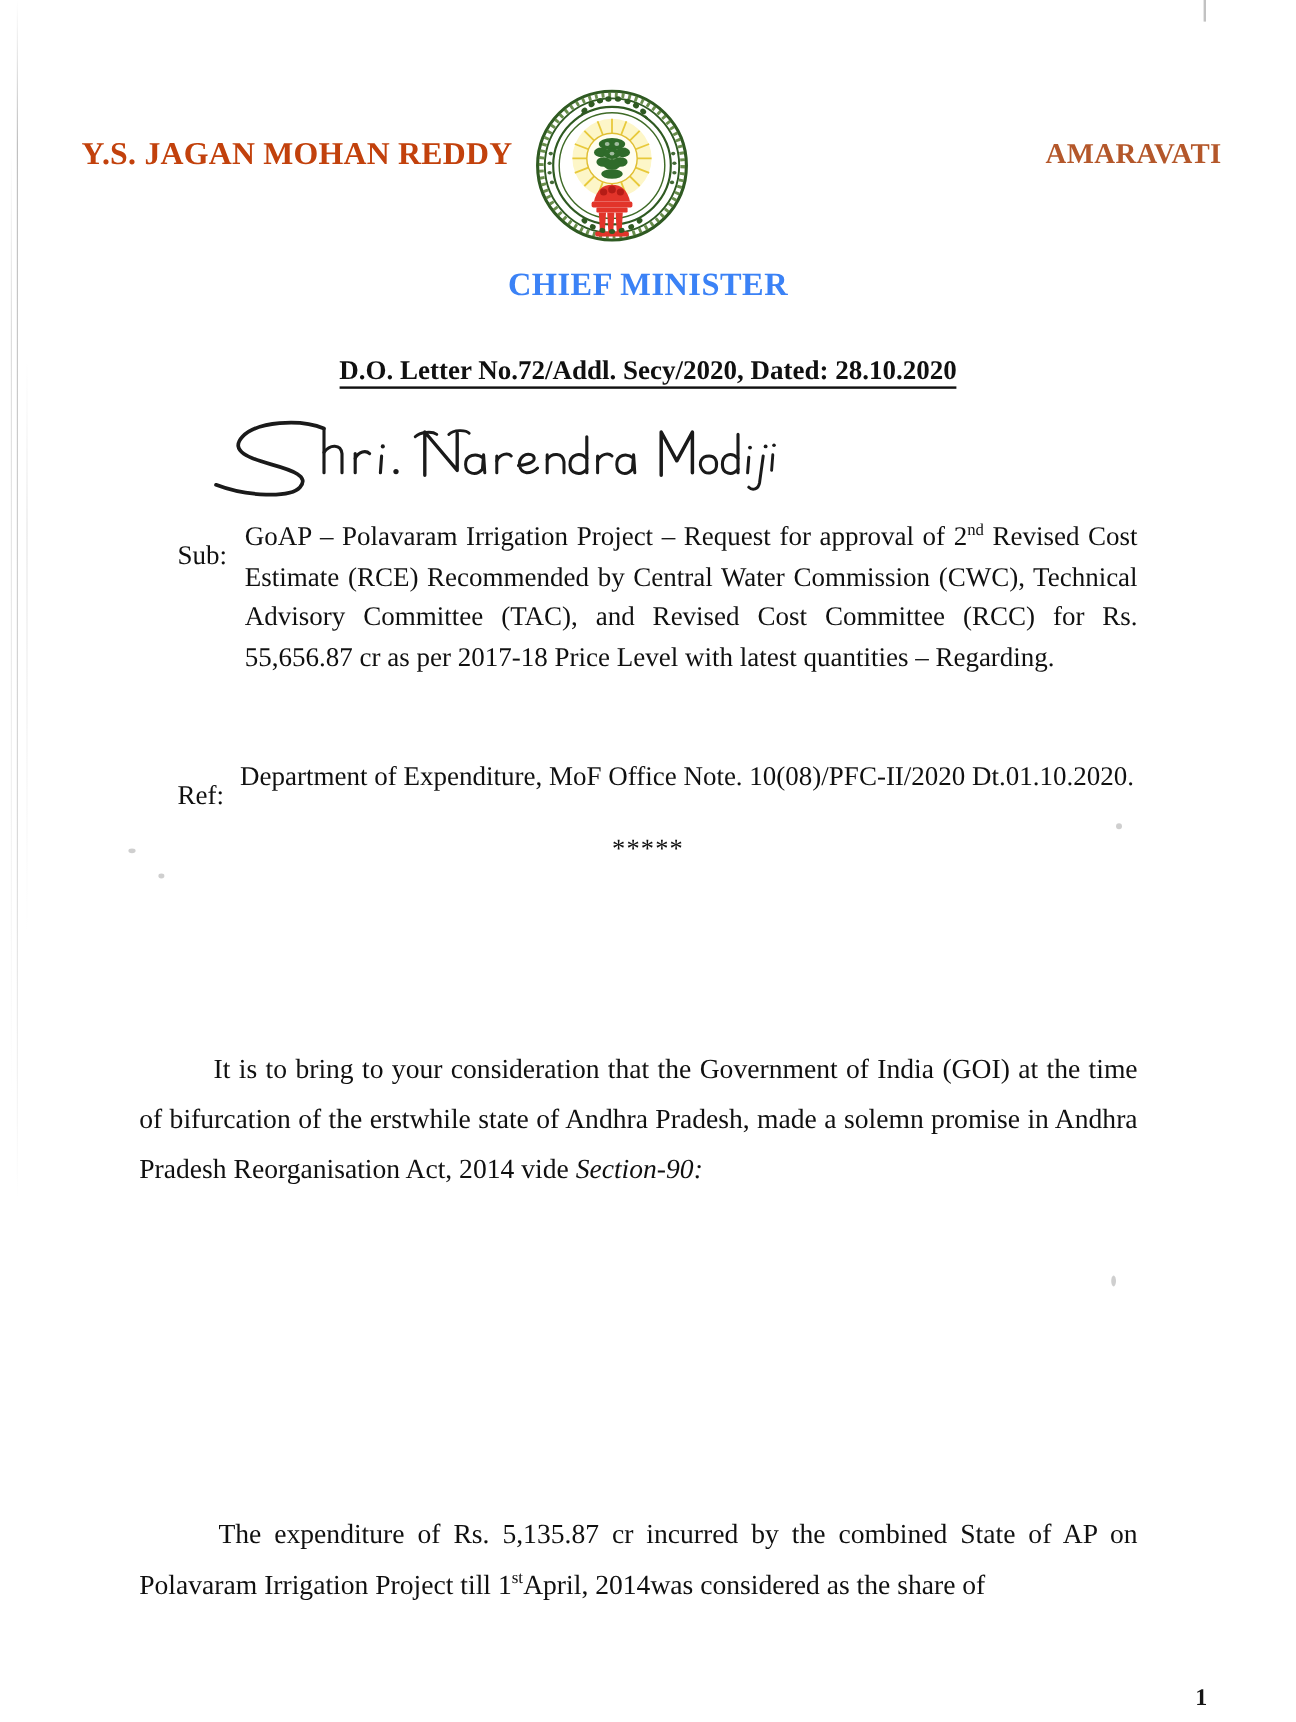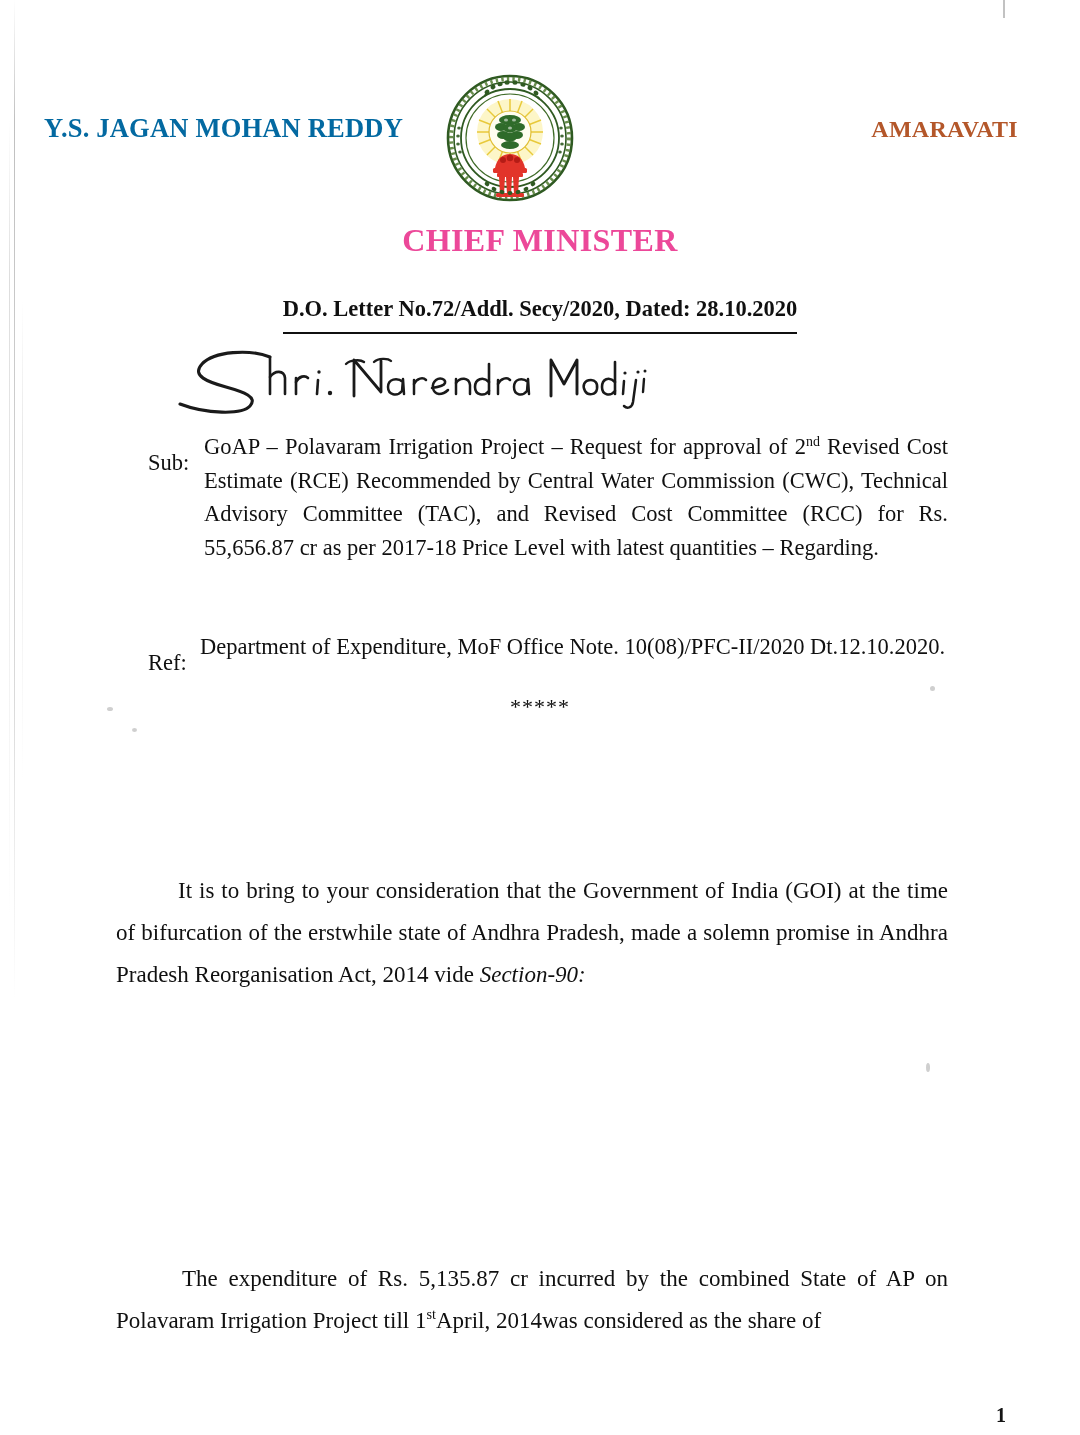--- a/index.html
+++ b/index.html
@@ -44,25 +44,25 @@
   }
   .speck {
     position: absolute;
     background: rgba(160,160,160,0.5);
     border-radius: 50%;
   }
 
   
   .hdr-name {
     position: absolute;
-    left: 44px; top: 113px;
+    left: 68px; top: 113px;
     font-weight: bold;
     font-size: 26.5px;
     letter-spacing: 0.2px;
-    color: #0369a1;
+    color: #c2410c;
     white-space: nowrap;
   }
   .hdr-city {
     position: absolute;
     right: 62px; top: 116px;
     font-weight: bold;
     font-size: 24px;
     letter-spacing: 0.3px;
     color: #b4572a;
     white-space: nowrap;
@@ -74,44 +74,44 @@
     left: 443px; top: 62px;
     width: 134px; height: 152px;
   }
   .emblem svg { display: block; width: 100%; height: 100%; }
 
   .title-cm {
     position: absolute;
     left: 0; right: 0; top: 222px;
     text-align: center;
     font-weight: bold;
-    font-size: 32px;
+    font-size: 27px;
     letter-spacing: 0.4px;
-    color: #ec4899;
+    color: #3b82f6;
   }
   .title-state {
     position: absolute;
     left: 0; right: 0; top: 253px;
     text-align: center;
     font-size: 25px;
     letter-spacing: 1.2px;
     color: #c7845c;
   }
 
   .do-line {
     position: absolute;
     left: 0; right: 0; top: 296px;
     text-align: center;
     font-weight: bold;
     font-size: 22.5px;
     color: #101010;
   }
   .do-line span {
     border-bottom: 2px solid #101010;
-    padding-bottom: 11px;
+    padding-bottom: 1px;
   }
 
   
   .handwriting {
     position: absolute;
     left: 178px; top: 344px;
     width: 470px; height: 72px;
   }
   .handwriting svg { display:block; width:100%; height:100%; }
 
@@ -391,21 +391,21 @@
     </svg>
   </div>
 
   <div class="block" id="sub-block">
     <span class="lbl">Sub:</span>
     <span class="bodytext"><span>GoAP – Polavaram Irrigation Project – Request for approval of 2</span><sup>nd</sup><span> Revised Cost Estimate (RCE) Recommended by Central Water Commission (CWC), Technical Advisory Committee (TAC), and Revised Cost Committee (RCC) for Rs. 55,656.87 cr as per 2017-18 Price Level with latest quantities – Regarding.</span></span>
   </div>
 
   <div class="block" id="ref-block">
     <span class="lbl">Ref:</span>
-    <span class="bodytext">Department of Expenditure, MoF Office Note. 10(08)/PFC-II/2020 Dt.12.10.2020.</span>
+    <span class="bodytext">Department of Expenditure, MoF Office Note. 10(08)/PFC-II/2020 Dt.01.10.2020.</span>
   </div>
 
   <div class="stars">*****</div>
 
 
   <div class="para" id="para-2"><span>It is to bring to your consideration that the Government of India (GOI) at the time of bifurcation of the erstwhile state of Andhra Pradesh, made a solemn promise in Andhra Pradesh Reorganisation Act, 2014 vide </span><i>Section-90:</i></div>
 
 
 
   <div class="para" id="para-3"><span>The expenditure of Rs. 5,135.87 cr incurred by the combined State of AP on Polavaram Irrigation Project till 1</span><sup>st</sup><span>April, 2014was considered as the share of</span></div>

